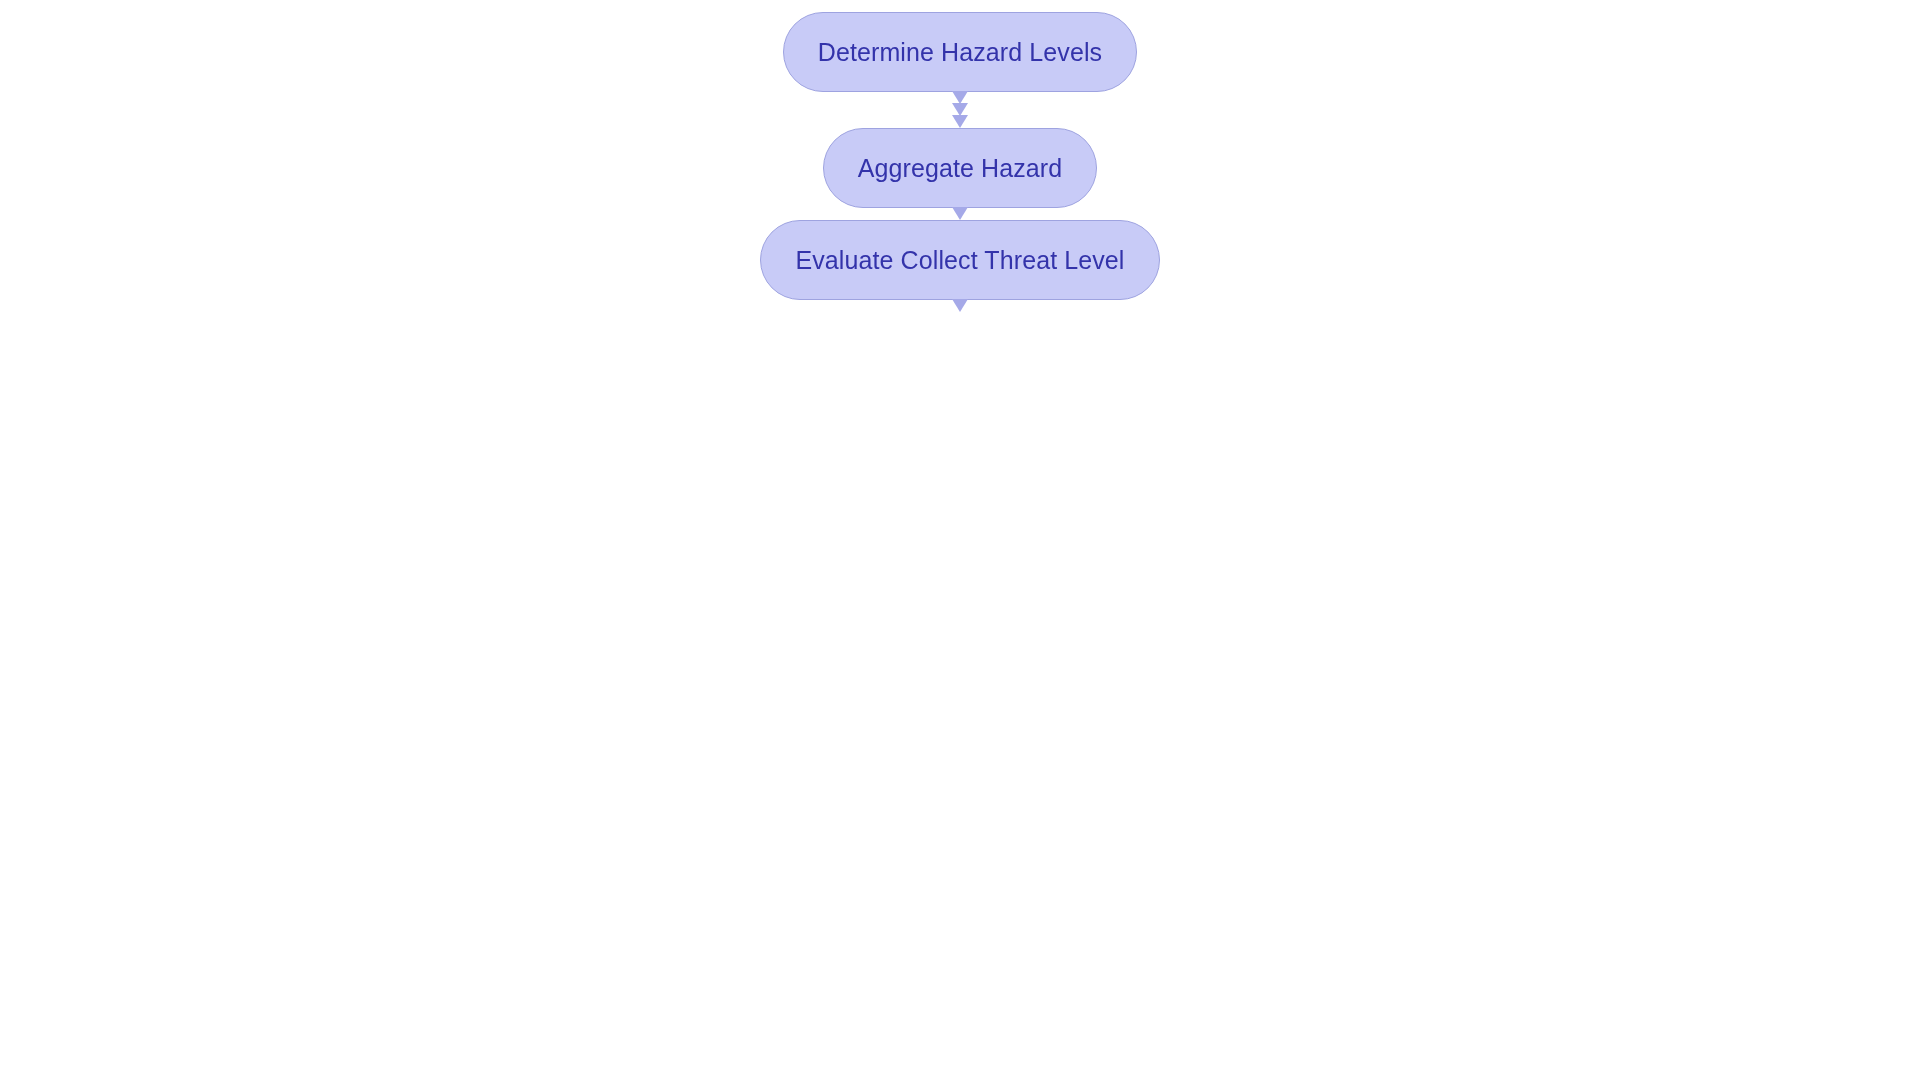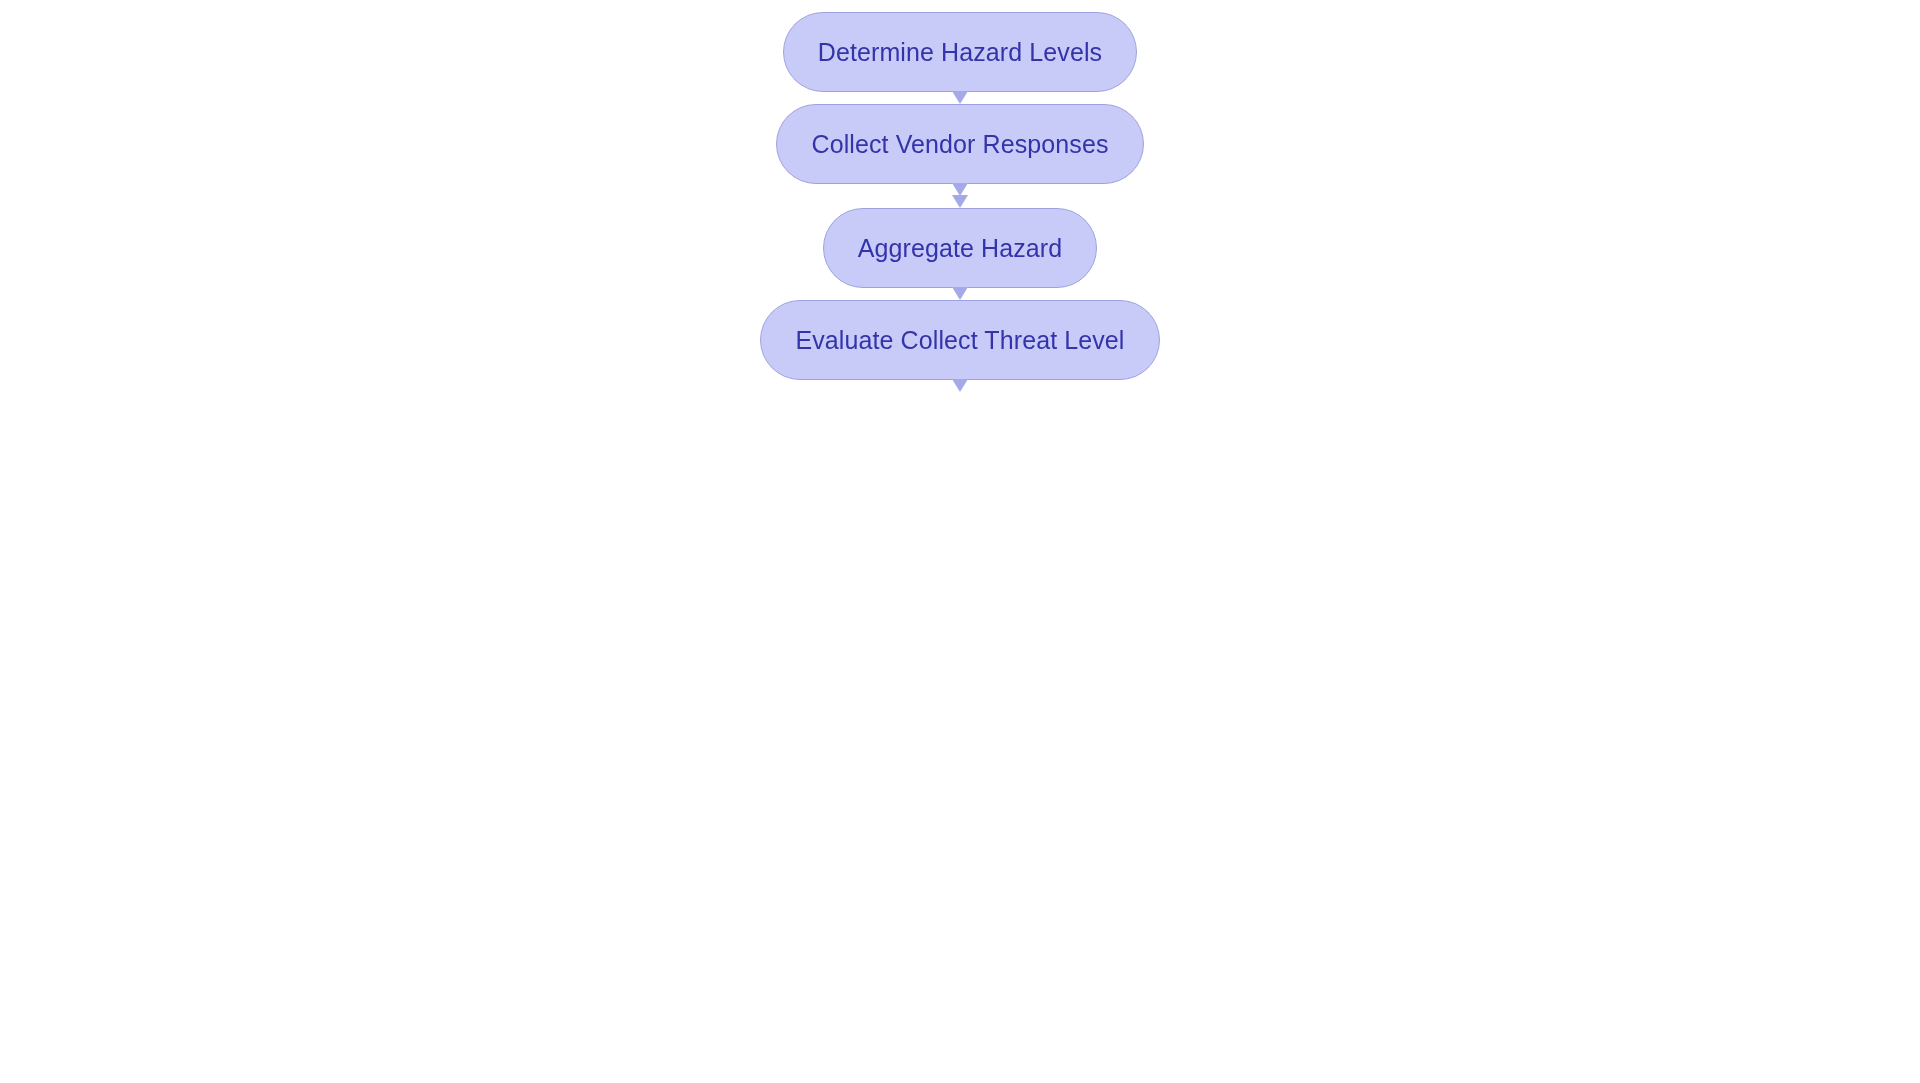--- a/index.html
+++ b/index.html
@@ -91,23 +91,20 @@
 
     <div class="node">
       <span class="node-label">Determine Hazard Levels</span>
     </div>
 
     <div class="connector">
       <div class="connector-line"></div>
       <div class="connector-arrowhead"></div>
     </div>
 
-    <div class="node">
-      <span class="node-label">Collect Vendor Responses</span>
-    </div>
 
     <div class="connector">
       <div class="connector-line"></div>
       <div class="connector-arrowhead"></div>
     </div>
 
 
     <div class="connector">
       <div class="connector-line"></div>
       <div class="connector-arrowhead"></div>

